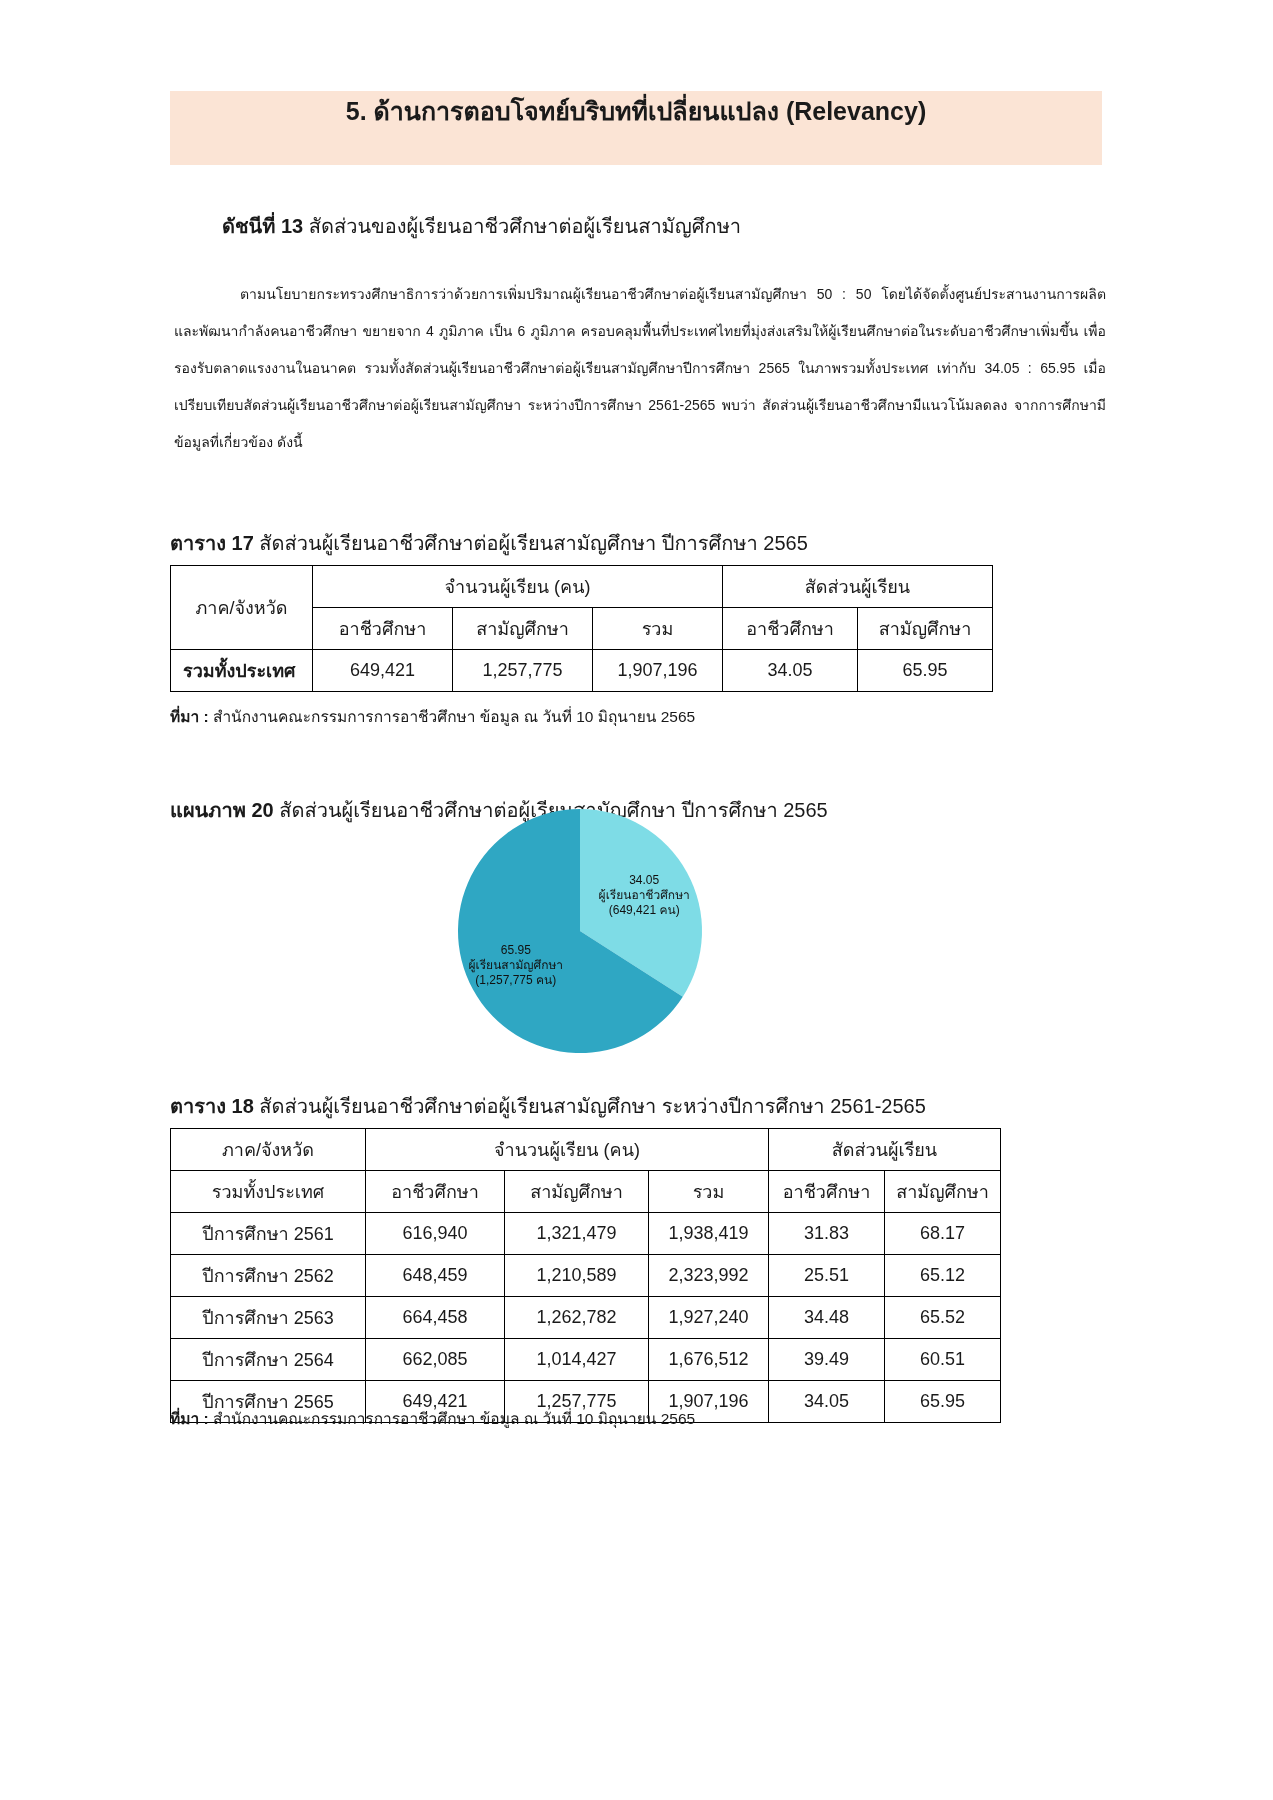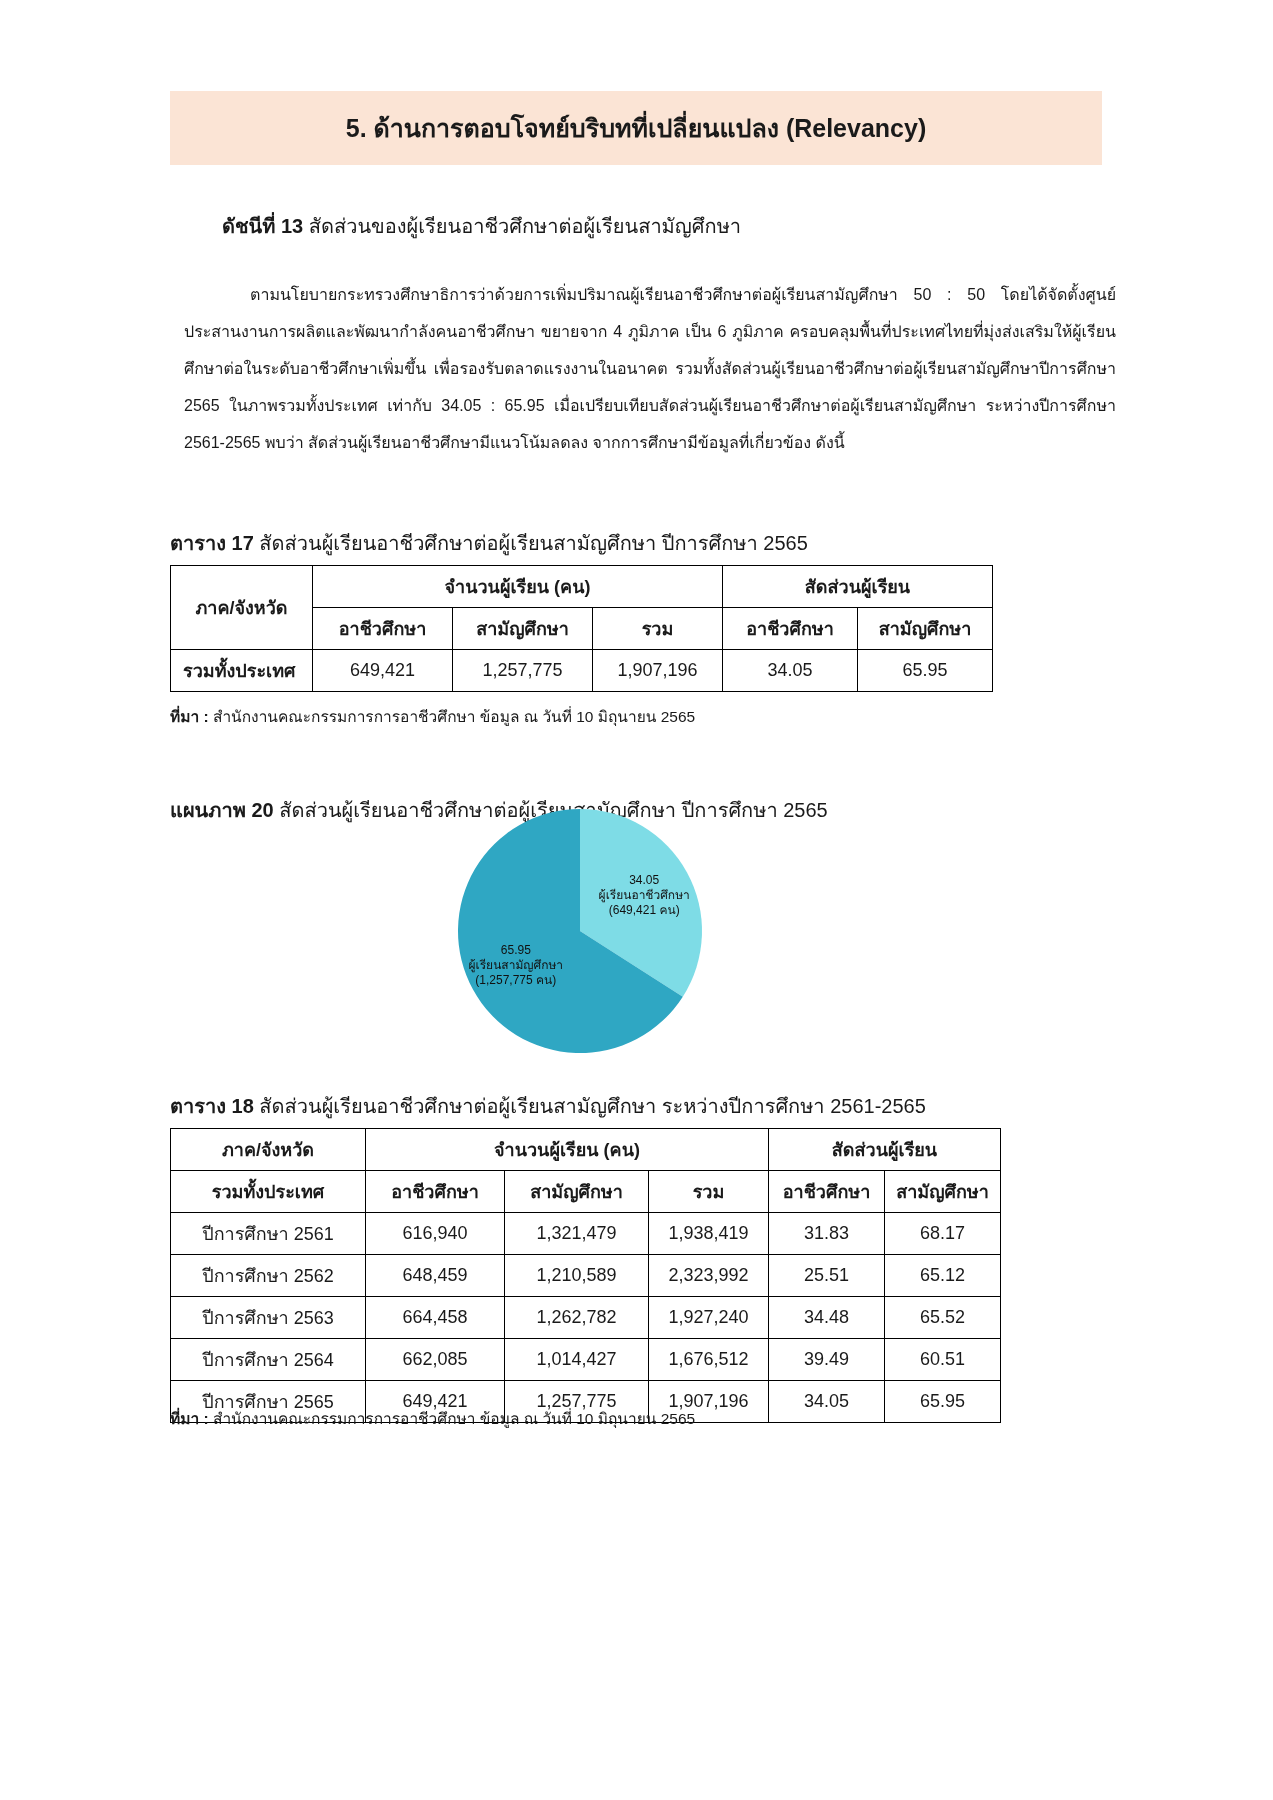--- a/index.html
+++ b/index.html
@@ -13,35 +13,35 @@
     width: 1273px;
     height: 1800px;
     background: #ffffff;
     overflow: hidden;
   }
   .banner {
     position: absolute;
     left: 170px; top: 91px;
     width: 932px; height: 74px;
     background: #fbe4d5;
-    display: flex; align-items: center; justify-content: center;
+    display: flex; justify-content: center;
     font-weight: bold;
     font-size: 25px;
   }
   .index-heading {
     position: absolute;
     left: 222px; top: 210px;
     font-size: 20px;
   }
   .bold { font-weight: bold; }
   .paragraph {
     position: absolute;
-    left: 184px; top: 276px;
+    left: 174px; top: 276px;
     width: 932px;
-    font-size: 16px;
+    font-size: 14px;
     line-height: 37px;
     text-align: justify;
     text-indent: 66px;
   }
   .section-title {
     position: absolute;
     left: 170px;
     font-size: 20px;
   }
   .t17-title { top: 527px; }
@@ -55,21 +55,21 @@
     font-size: 18px;
     background: #ffffff;
   }
   .doc-table th, .doc-table td {
     border: 1px solid #000000;
     padding: 6px 8px;
     text-align: center;
     vertical-align: middle;
     overflow: hidden;
   }
-  .doc-table th { font-weight: bold; }
+  .doc-table th { font-weight: normal; }
   #table17 { top: 565px; width: 822px; }
   #table18 { top: 1128px; width: 830px; }
   #table17 td.region-cell { text-align: left; padding-left: 12px; font-weight: bold; }
   #table18 td.year-cell { font-weight: normal; }
   .data-row td { height: 42px; }
   .source-line {
     position: absolute;
     left: 170px;
     font-size: 15.5px;
   }

